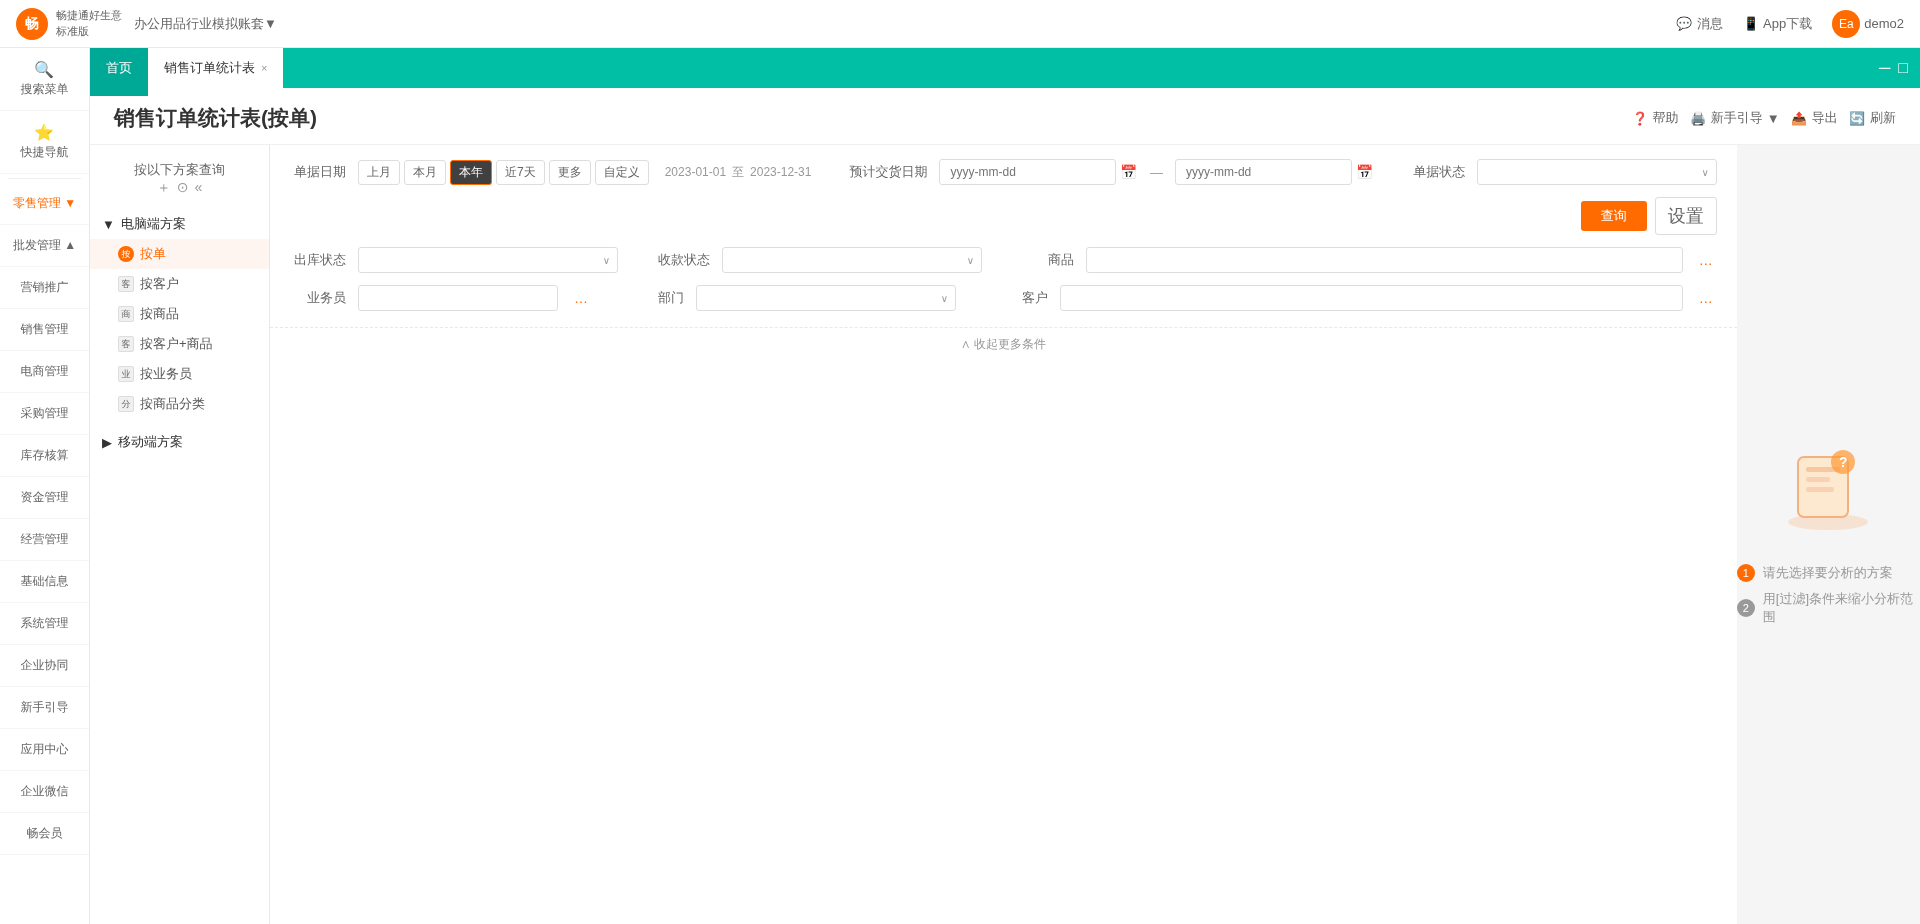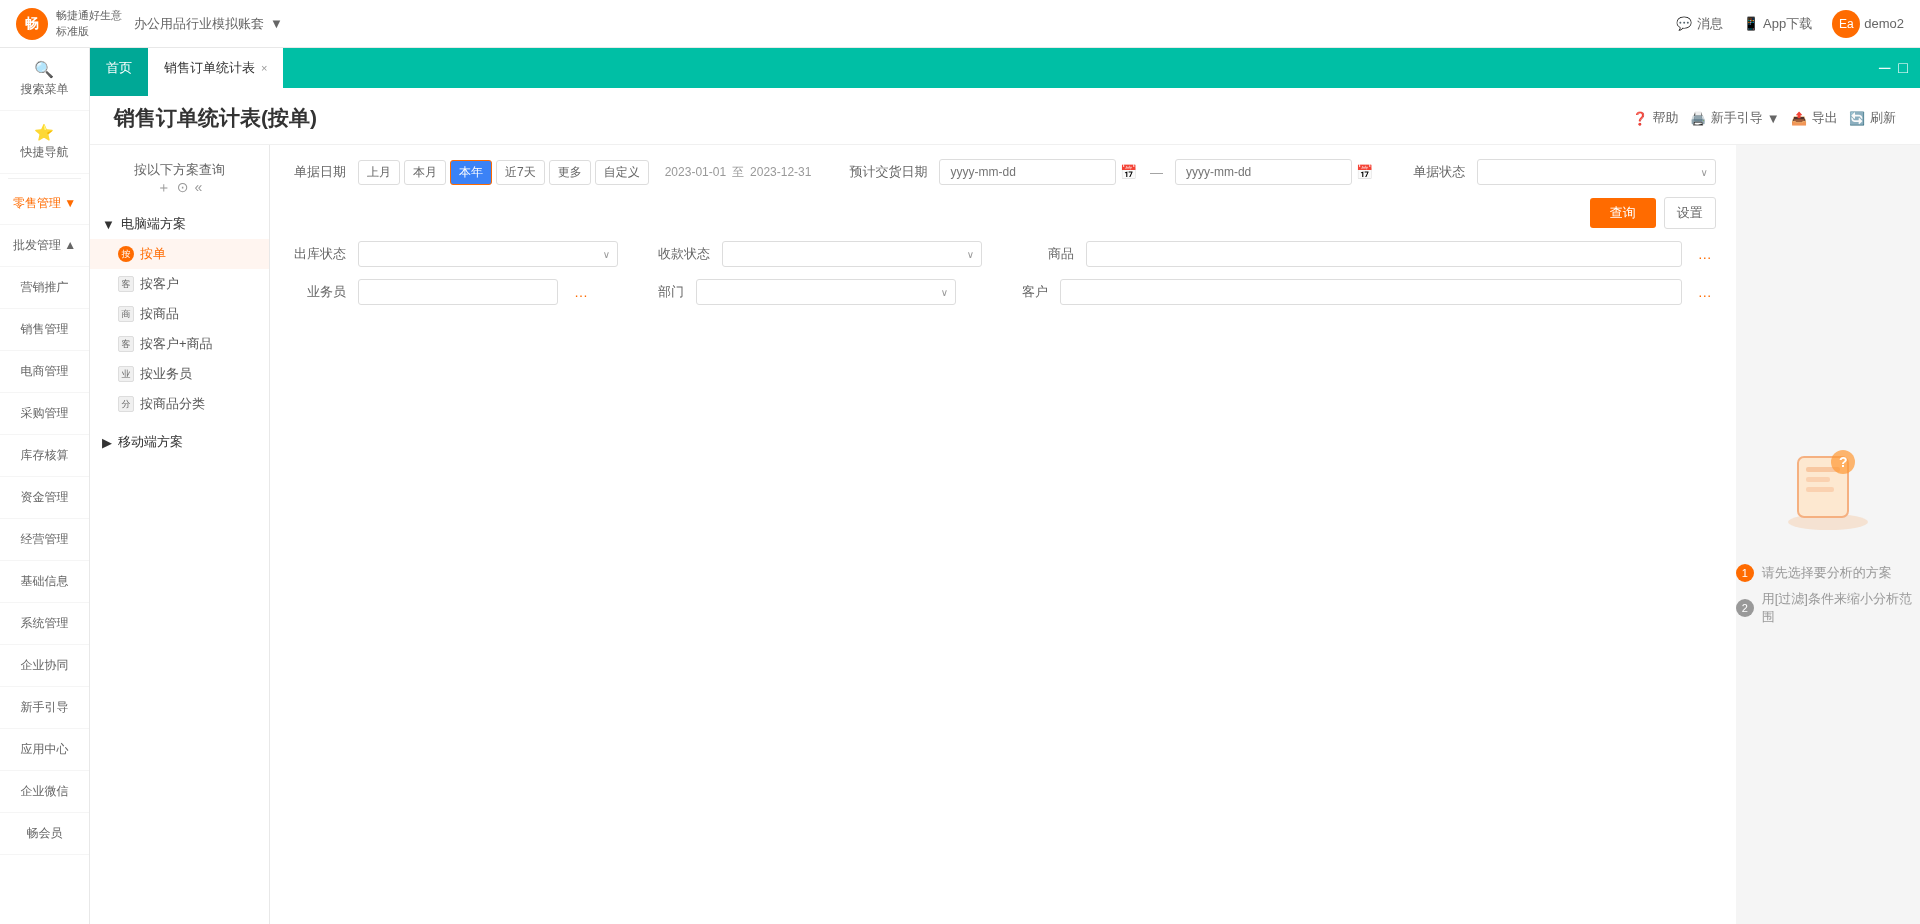--- a/index.html
+++ b/index.html
@@ -21,21 +21,21 @@
     .top-bar-left { display: flex; align-items: center; gap: 12px; }
     .logo-area { display: flex; align-items: center; gap: 8px; }
     .logo-icon {
       width: 32px; height: 32px;
       background: #ff6b00;
       border-radius: 50%;
       display: flex; align-items: center; justify-content: center;
       color: #fff; font-size: 14px; font-weight: bold;
     }
     .logo-text { font-size: 11px; color: #666; line-height: 1.4; }
-    .top-center { display: flex; align-items: center; gap: 6px; color: #666; font-size: 13px; }
+    .top-center { display: flex; align-items: center; color: #666; font-size: 13px; }
     .top-bar-right { display: flex; align-items: center; gap: 20px; color: #666; font-size: 13px; }
     .top-bar-right-item { display: flex; align-items: center; gap: 4px; cursor: pointer; }
     .avatar { width: 28px; height: 28px; border-radius: 50%; background: #ff6b00; display: flex; align-items: center; justify-content: center; color: #fff; font-size: 12px; }
 
     
     .layout { display: flex; height: 924px; padding-top: 48px; }
 
     
     .sidebar {
       width: 90px;
@@ -122,21 +122,21 @@
       padding: 6px 12px 6px 28px;
       display: flex; align-items: center; gap: 6px;
       cursor: pointer; font-size: 13px; color: #555;
     }
     .tree-child.active { color: #ff6b00; background: #fff5f0; }
     .tree-child-icon { width: 16px; height: 16px; background: #ff6b00; border-radius: 50%; display: flex; align-items: center; justify-content: center; color: #fff; font-size: 9px; flex-shrink: 0; }
     .tree-child-icon-square { width: 16px; height: 16px; background: #f0f0f0; border: 1px solid #ddd; border-radius: 2px; display: flex; align-items: center; justify-content: center; color: #666; font-size: 9px; flex-shrink: 0; }
     .filter-label { font-size: 13px; color: #666; white-space: nowrap; min-width: 56px; text-align: right; }
     .date-btns { display: flex; align-items: flex-start; gap: 4px; }
     .date-btn { padding: 3px 8px; border: 1px solid #ddd; border-radius: 3px; font-size: 12px; cursor: pointer; color: #666; background: #fff; }
-    .date-btn.active { background: #3b82f6; color: #fff; border-color: #ff6b00; }
+    .date-btn.active { background: #404040; color: #fff; border-color: #ff6b00; }
     .date-range { display: flex; align-items: center; gap: 6px; font-size: 12px; color: #999; margin-left: 4px; }
     .filter-input {
       border: 1px solid #ddd; border-radius: 3px; padding: 5px 10px; font-size: 12px;
       color: #999; min-width: 160px; outline: none; background: #fff;
     }
     .date-picker-wrap { display: flex; align-items: center; gap: 4px; }
     .date-picker { border: 1px solid #ddd; border-radius: 3px; padding: 5px 10px; font-size: 12px; color: #999; min-width: 130px; outline: none; }
     .date-picker-icon { color: #ff6b00; font-size: 14px; cursor: pointer; }
     .ellipsis-btn { color: #ff6b00; cursor: pointer; font-size: 14px; padding: 0 4px; }
 
@@ -146,21 +146,21 @@
     }
 
     
     .action-btns { display: flex; gap: 8px; align-items: center; }
     .btn-query {
       background: #ff6b00; color: #fff; border: none; border-radius: 3px;
       padding: 6px 20px; font-size: 13px; cursor: pointer;
     }
     .btn-settings {
       background: #fff; color: #666; border: 1px solid #ddd; border-radius: 3px;
-      padding: 6px 12px; font-size: 13px; cursor: pointer;
+      padding: 6px 12px; font-size: 18px; cursor: pointer;
     }
 
     
     .empty-state {
       display: flex; flex-direction: column; align-items: center; justify-content: center;
       padding: 80px 0; color: #999; font-size: 13px;
     }
     .empty-tips { list-style: none; }
     .empty-tips li { display: flex; align-items: center; gap: 8px; margin-bottom: 8px; }
     .tip-num {
@@ -449,20 +449,23 @@
                 <option></option>
               </select>
               <span class="select-arrow">∨</span>
             </div>
 
             <span class="filter-label" style="margin-left:24px;">客户</span>
             <input class="filter-input" style="flex: 1 1 0%; min-width: 200px;" placeholder="">
             <span class="ellipsis-btn">…</span>
           </div>
 
+          <div class="collapse-bar">
+            <span>∧ 收起更多条件</span>
+          </div>
         </div>
 
         <div class="empty-state">
           <div style="margin-bottom:24px;">
             
             <svg width="120" height="100" viewBox="0 0 120 100" fill="none" xmlns="http://www.w3.org/2000/svg">
               <ellipse cx="60" cy="85" rx="40" ry="8" fill="#f5d0b0" opacity="0.5"></ellipse>
               <rect x="30" y="20" width="50" height="60" rx="6" fill="#fde8d0" stroke="#f5b080" stroke-width="2"></rect>
               <rect x="38" y="30" width="34" height="5" rx="2" fill="#f5b080" opacity="0.6"></rect>
               <rect x="38" y="40" width="24" height="5" rx="2" fill="#f5b080" opacity="0.4"></rect>

